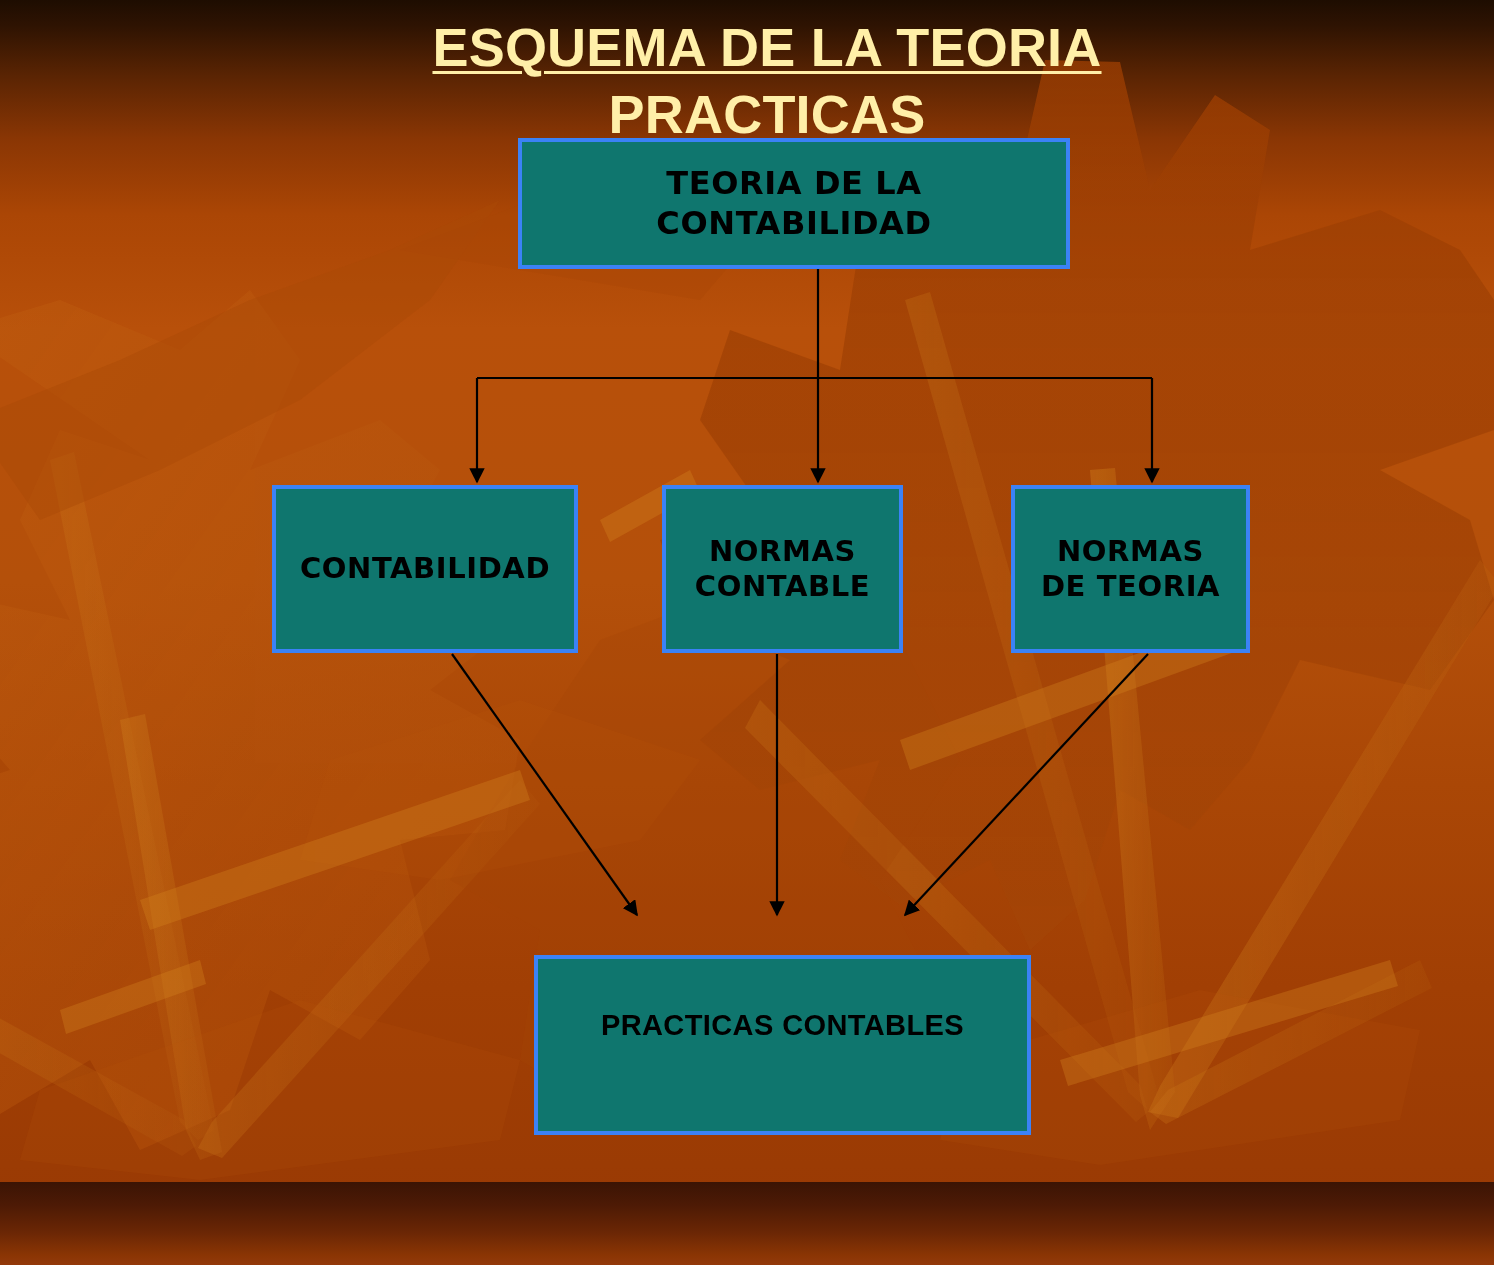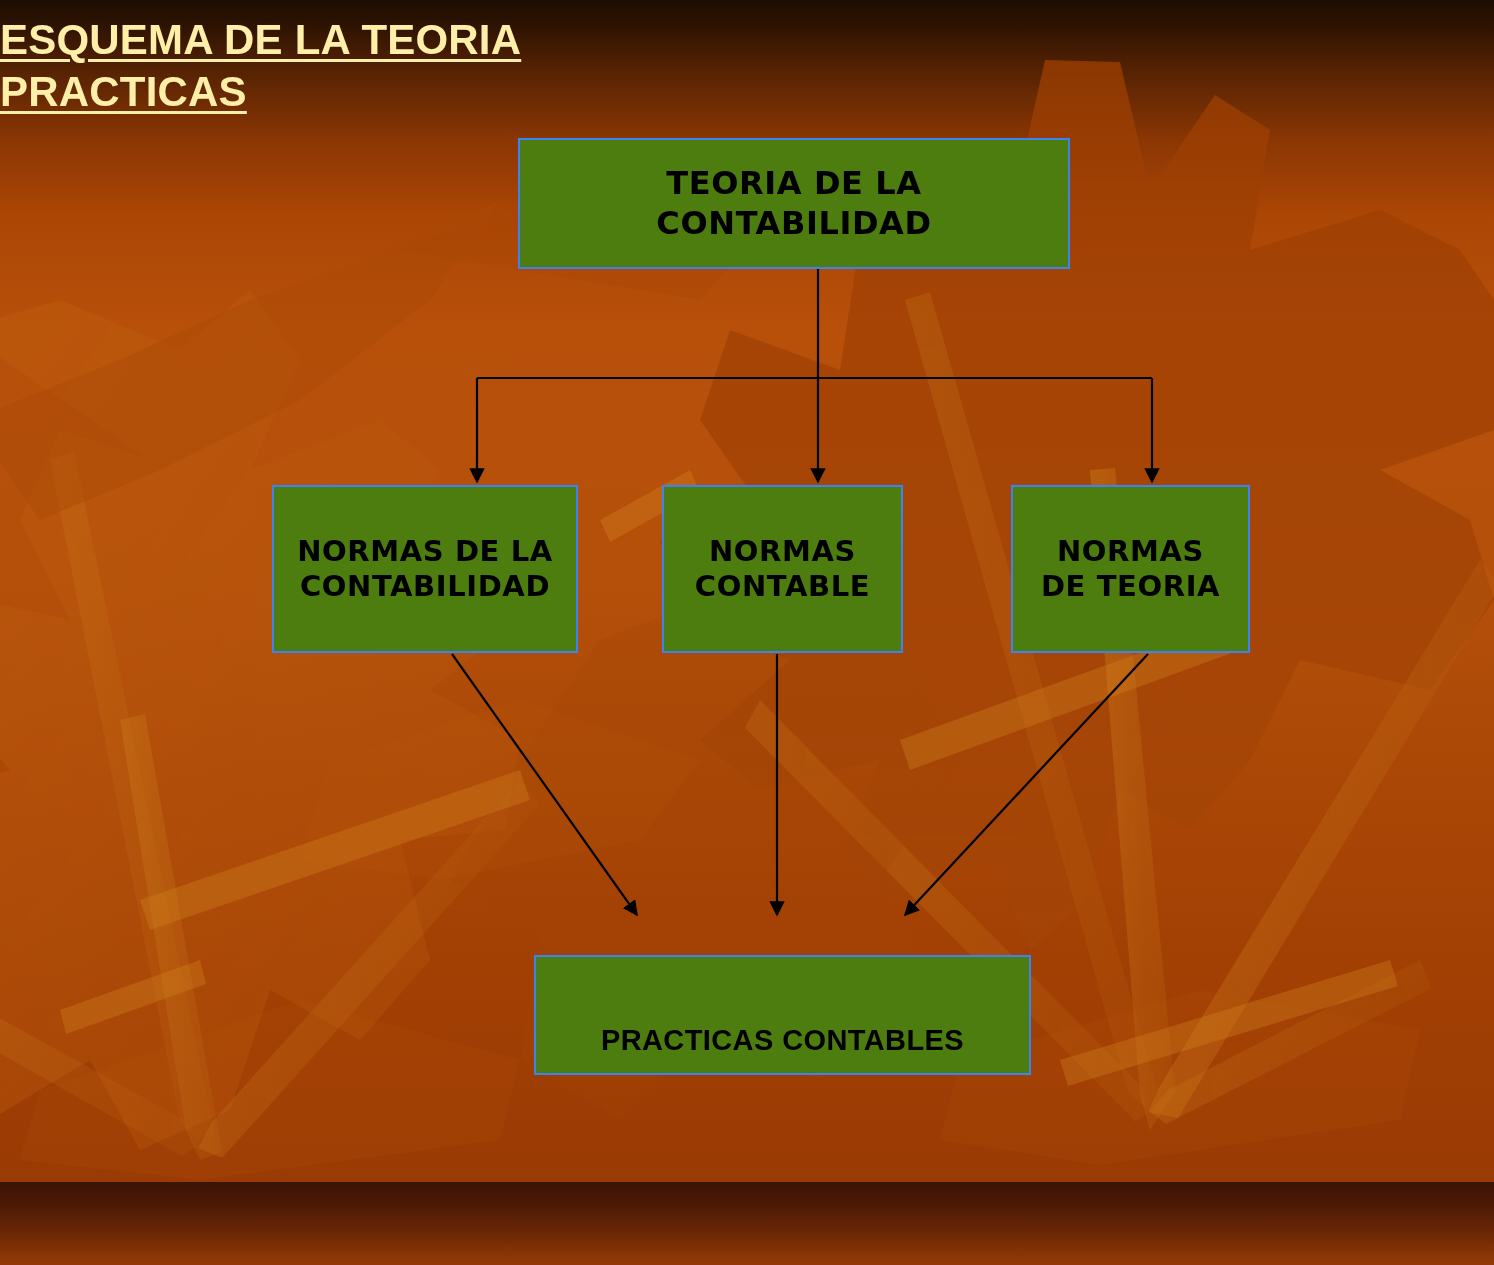--- a/index.html
+++ b/index.html
@@ -16,28 +16,30 @@
       #aa4706 62%, #a13f04 78%, #9b3b04 92%, #983904 100%);
   }
   .bg-leaves{position:absolute;inset:0;}
   .bottom-strip{
     position:absolute;left:0;right:0;top:1182px;height:83px;
     background:linear-gradient(180deg,#3b1404 0%,#4d1a05 28%,#6a2605 60%,#8a3504 88%,#93390a 100%);
   }
   
   .title{
     position:absolute;left:0;right:0;top:14px;
-    font-size:42px;font-weight:bold;letter-spacing:0.2px;
+    text-align:center;
+    font-size:54px;font-weight:bold;letter-spacing:0.2px;
     color:#FFEFA8;
     line-height:1.24;
+    padding-left:40px;
   }
   .title .u{text-decoration:underline;text-underline-offset:5px;text-decoration-thickness:3px;}
   
   .nodebox{
-    position:absolute;background:#4d7c0f;border:2px solid #3b82f6;
+    position:absolute;background:#0f766e;border:4px solid #3b82f6;
     box-sizing:border-box;
     display:flex;align-items:center;justify-content:center;
     text-align:center;
     color:#000;
   }
   .hand{
     font-family:"DejaVu Sans", sans-serif;
     font-weight:600;
     letter-spacing:0.6px;
     line-height:1.22;
@@ -48,21 +50,21 @@
     letter-spacing:0.4px;
   }
   #box-top{left:518px;top:138px;width:552px;height:131px;}
   #box-top .lbl{font-size:32px;}
   #box-norm-cont{left:272px;top:485px;width:306px;height:168px;}
   #box-norm-cont .lbl{font-size:29px;}
   #box-norm-jur{left:662px;top:485px;width:241px;height:168px;}
   #box-norm-jur .lbl{font-size:29px;}
   #box-norm-etica{left:1011px;top:485px;width:239px;height:168px;}
   #box-norm-etica .lbl{font-size:29px;}
-  #box-practicas{left:534px;top:955px;width:497px;height:120px;align-items:center;}
+  #box-practicas{left:534px;top:955px;width:497px;height:180px;align-items:flex-start;}
   #box-practicas .lbl{font-size:29px;padding-top:50px;}
   
   #connectors{position:absolute;left:0;top:0;width:1494px;height:1265px;pointer-events:none;}
 </style>
 </head>
 <body>
 
 <div id="slide">
 
   <div class="bg-base"></div>
@@ -169,21 +171,20 @@
 
   <div class="nodebox" id="box-top">
     <div class="lbl hand">
       <div>TEORIA DE LA</div>
       <div>CONTABILIDAD</div>
     </div>
   </div>
 
   <div class="nodebox" id="box-norm-cont">
     <div class="lbl hand">
-      <div>NORMAS DE LA</div>
       <div>CONTABILIDAD</div>
     </div>
   </div>
 
   <div class="nodebox" id="box-norm-jur">
     <div class="lbl hand">
       <div>NORMAS</div>
       <div>CONTABLE</div>
     </div>
   </div>

